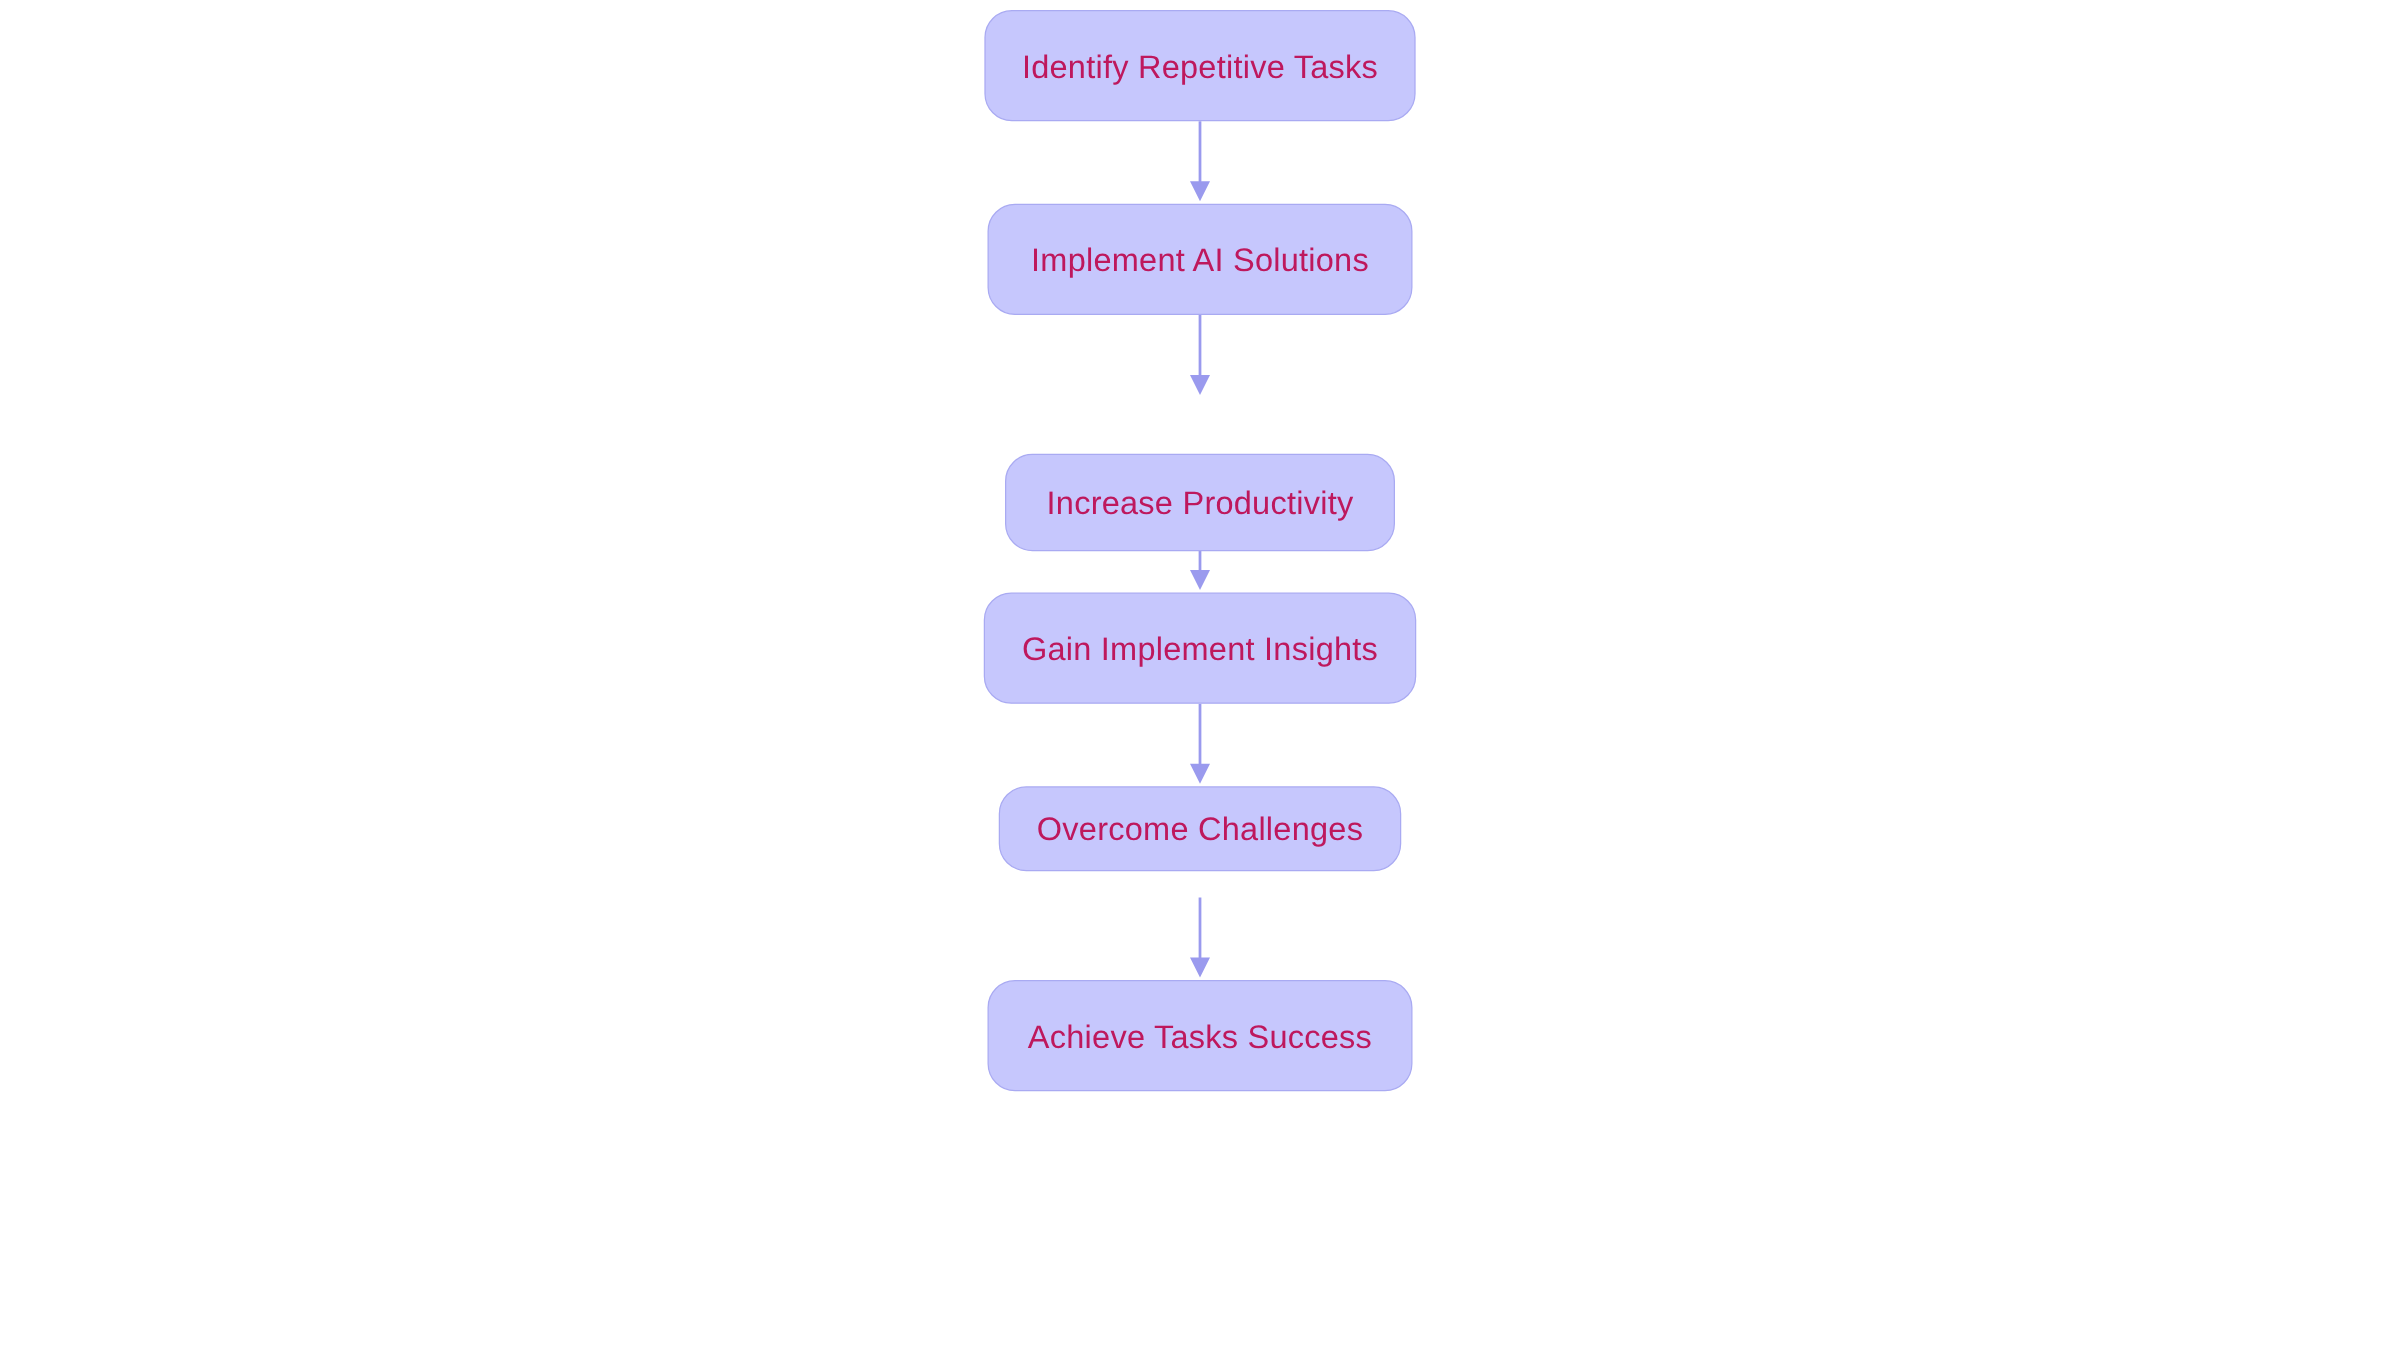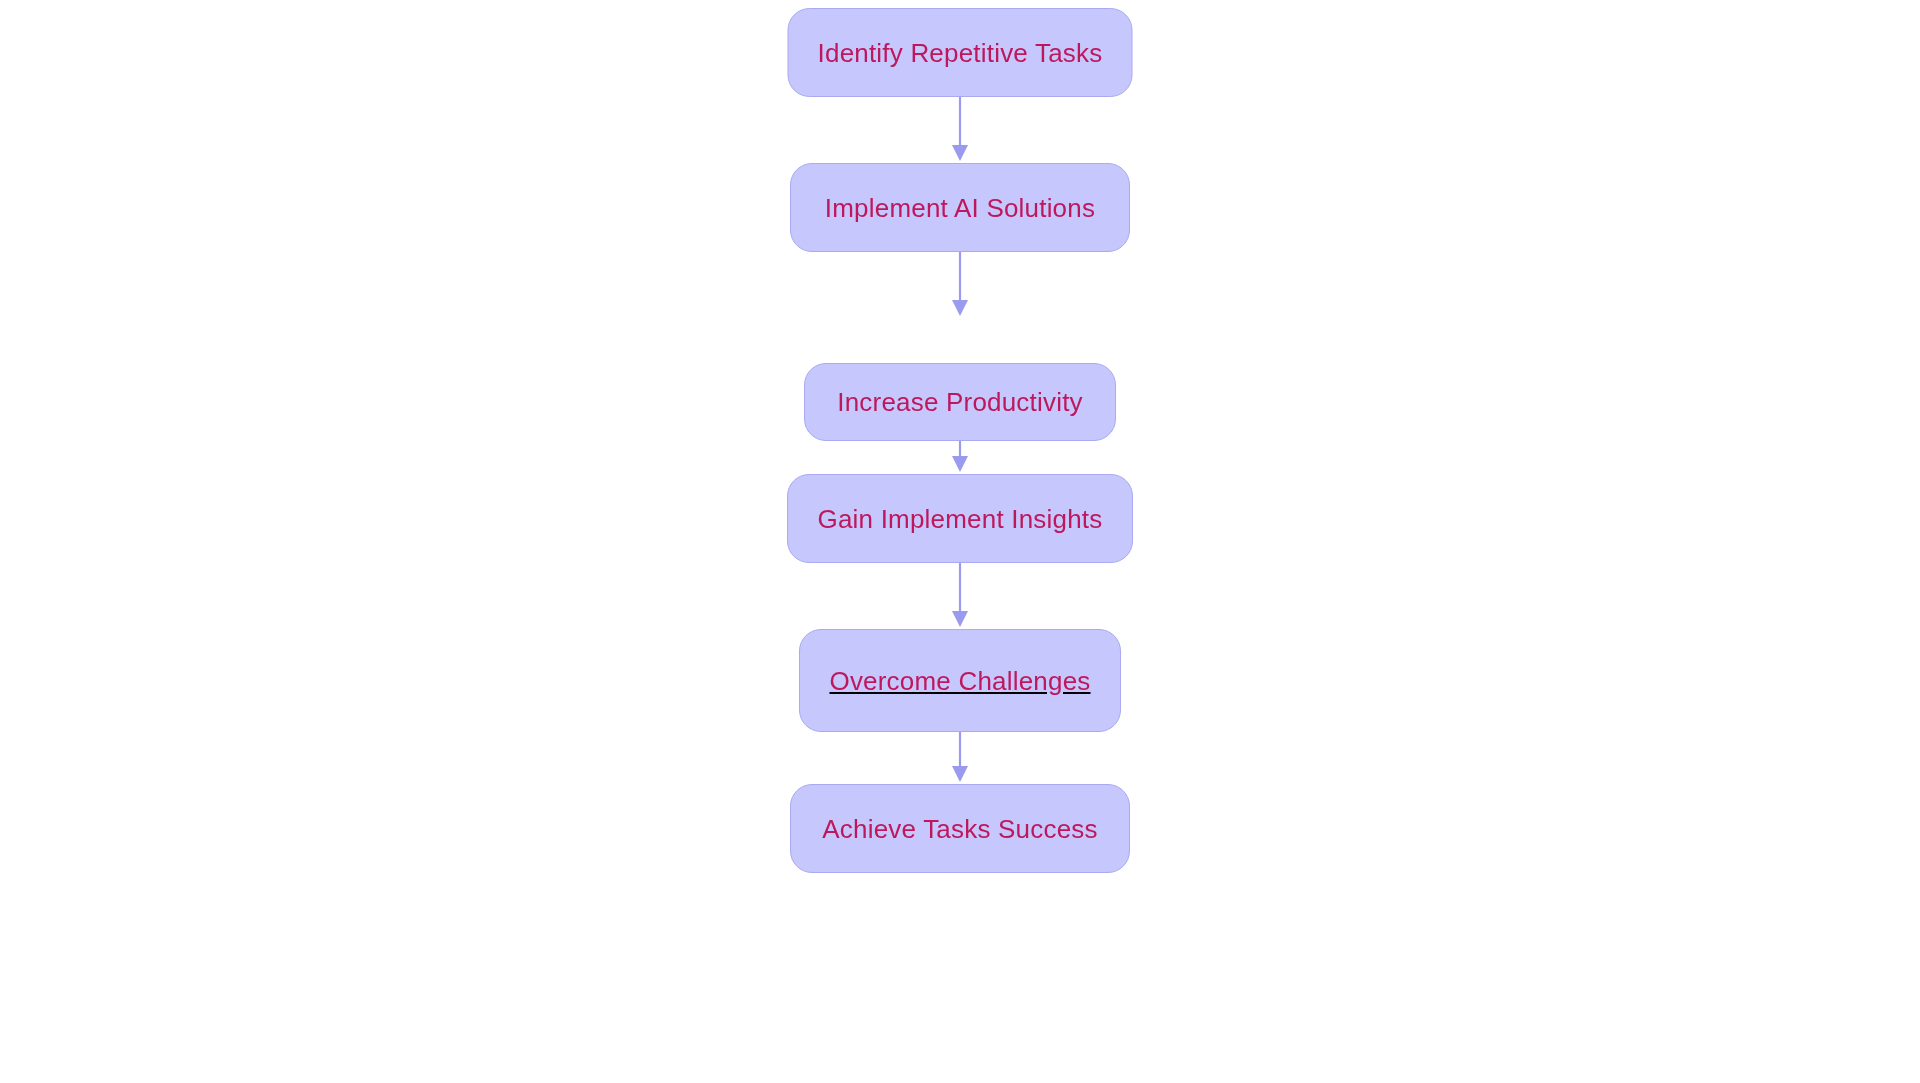--- a/index.html
+++ b/index.html
@@ -105,21 +105,21 @@
   </div>
 
   <div class="node" style="top:319px; width:312px; height:78px;margin-top:44px;">
     <span class="node-label">Increase Productivity</span>
   </div>
 
   <div class="node" style="top:474px; width:346px; height:89px;">
     <span class="node-label">Gain Implement Insights</span>
   </div>
 
-  <div class="node" style="top:629px; width:322px; height:103px;text-decoration:underline;">
+  <div class="node" style="top:629px; width:322px; height:68px;">
     <span class="node-label">Overcome Challenges</span>
   </div>
 
   <div class="node" style="top:784px; width:340px; height:89px;">
     <span class="node-label">Achieve Tasks Success</span>
   </div>
 
 </div>
 
 </body></html>

